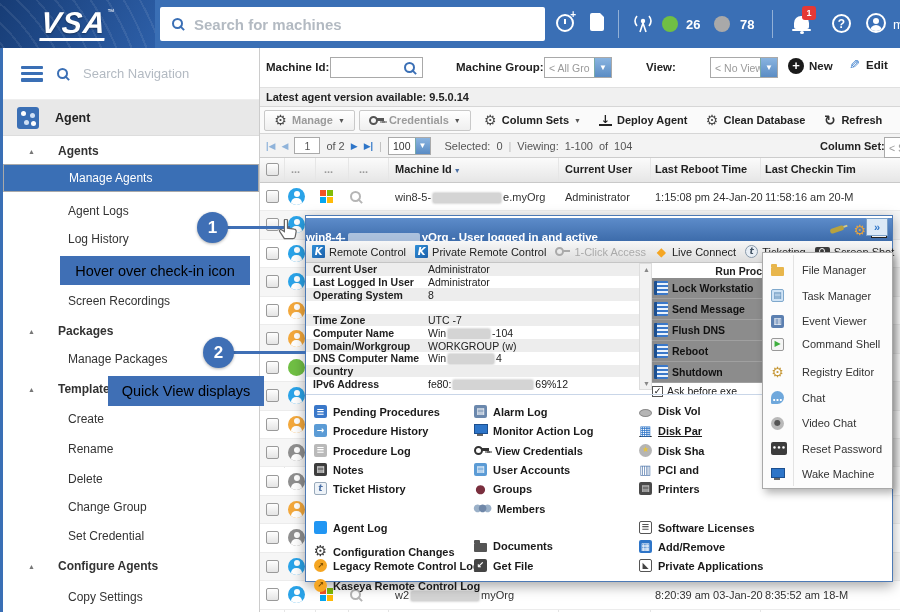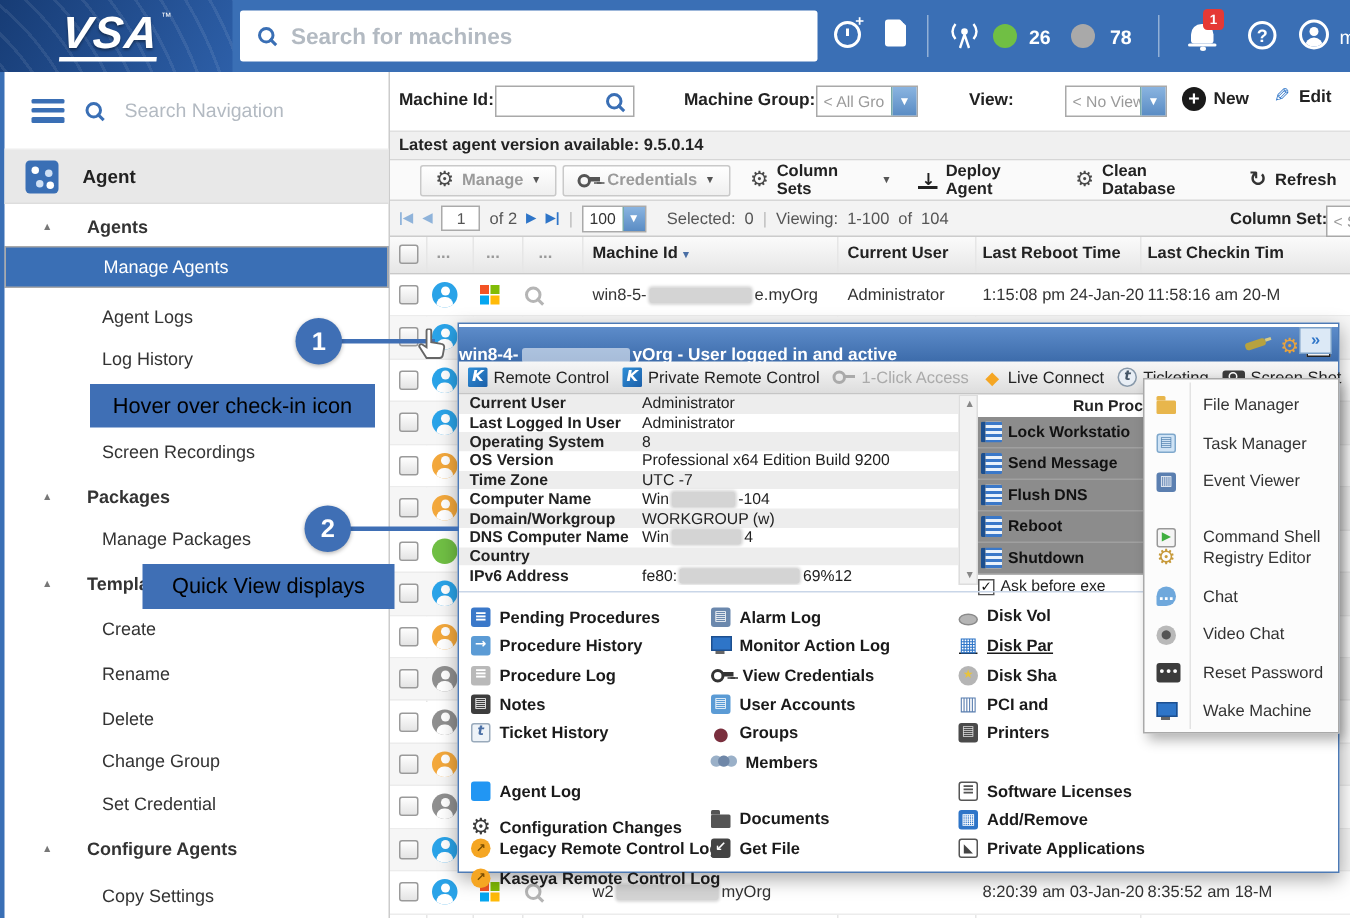--- a/index.html
+++ b/index.html
@@ -51,21 +51,21 @@
 #main{position:absolute;left:260px;top:48px;width:640px;height:564px}
 #filterbar{position:absolute;left:0;top:0;width:100%;height:40px;background:#fff;border-bottom:1px solid #e0e0e0;font-size:11.5px}
 .flabel{position:absolute;top:13px;font-weight:bold;color:#222}
 .finput{position:absolute;top:9px;height:21px;background:#fff;border:1px solid #a9a9a9;display:flex;align-items:center}
 .sel{position:absolute;top:9px;height:21px;background:#fff;border:1px solid #a9a9a9;display:flex;align-items:center}
 .sel .val{flex:1;color:#9a9a9a;font-size:10.5px;padding-left:4px;white-space:nowrap;overflow:hidden}
 .selbtn{width:17px;height:100%;background:linear-gradient(#8ab4e0,#5a8cc4);color:#fff;font-size:8px;display:flex;align-items:center;justify-content:center;border-left:1px solid #7aa}
 .plusdot{width:16px;height:16px;border-radius:50%;background:#1a1a1a;color:#fff;font-size:13px;font-weight:bold;display:inline-flex;align-items:center;justify-content:center;line-height:0}
 .tbtn{position:absolute;top:10px;display:flex;align-items:center;gap:5px;font-weight:bold;color:#222}
 #versionbar{position:absolute;left:0;top:40px;width:100%;height:19px;background:#f0f0f0;border-bottom:1px solid #d6d6d6;display:flex;align-items:center;padding-left:6px;font-size:11px;font-weight:bold}
-#atoolbar{position:absolute;left:0;top:59px;width:100%;height:27px;background:#fafafa;border-bottom:1px solid #d6d6d6;display:flex;align-items:center;padding-left:20px;font-size:11px}
+#atoolbar{position:absolute;left:0;top:59px;width:100%;height:27px;background:#fafafa;border-bottom:1px solid #d6d6d6;display:flex;align-items:center;padding-left:4px;font-size:11px}
 .abtn{display:flex;align-items:center;gap:5px;padding:3px 9px;font-weight:bold;color:#222;cursor:pointer}
 .abtn.boxed{border:1px solid #c9c9c9;border-radius:2px;background:linear-gradient(#fff,#efefef);margin-right:4px}
 .abtn.dis{color:#9a9a9a}
 .caret{font-size:7px;color:#555}
 #pager{position:absolute;left:0;top:86px;width:100%;height:24px;background:#f3f3f3;border-bottom:1px solid #ccc;display:flex;align-items:center;font-size:11px;color:#555;gap:6px;padding-left:6px}
 .pgbtn{color:#2e75c8;font-size:9px;font-weight:bold;cursor:pointer}
 .pgbtn.dim{color:#8fb3da}
 .pginput{width:26px;height:17px;border:1px solid #aaa;background:#fff;text-align:center;font-size:10.5px;display:inline-flex;align-items:center;justify-content:center}
 .pgsel{height:18px;border:1px solid #aaa;background:#fff;display:inline-flex;align-items:center}
 .pgsel .val{padding:0 4px;font-size:10.5px;color:#333}
@@ -495,24 +495,20 @@
         <span class="dv">Administrator</span>
       </div>
       <div class="drow" style="top: 12.7px; background: rgb(255, 255, 255);">
         <span class="dl">Last Logged In User</span>
         <span class="dv">Administrator</span>
       </div>
       <div class="drow" style="top: 25.4px; background: rgb(237, 237, 237);">
         <span class="dl">Operating System</span>
         <span class="dv">8</span>
       </div>
-      <div class="drow" style="top: 38.1px; background: rgb(255, 255, 255);">
-        <span class="dl">OS Version</span>
-        <span class="dv">Professional x64 Edition Build 9200</span>
-      </div>
       <div class="drow" style="top: 50.8px; background: rgb(237, 237, 237);">
         <span class="dl">Time Zone</span>
         <span class="dv">UTC -7</span>
       </div>
       <div class="drow" style="top: 63.5px; background: rgb(255, 255, 255);">
         <span class="dl">Computer Name</span>
         <span class="dv"><span>Win</span><span class="mask" style="width: 42px;"></span><span>-104</span></span>
       </div>
       <div class="drow" style="top: 76.2px; background: rgb(237, 237, 237);">
         <span class="dl">Domain/Workgroup</span>
@@ -678,21 +674,21 @@
       <span class="ml">File Manager</span>
     </div>
     <div class="mitem" style="top: 29.5px;">
       <span class="ic" data-glyph="▤" style="background: rgb(207, 227, 245); border: 1px solid rgb(127, 168, 204); color: rgb(91, 137, 181); font-size: 9px;"></span>
       <span class="ml">Task Manager</span>
     </div>
     <div class="mitem" style="top: 55px;">
       <span class="ic" data-glyph="▥" style="background: rgb(91, 127, 176); color: rgb(255, 255, 255); font-size: 9px;"></span>
       <span class="ml">Event Viewer</span>
     </div>
-    <div class="mitem" style="top: 92px;">
+    <div class="mitem" style="top: 78px;">
       <span class="ic" data-glyph="▶" style="background: rgb(245, 245, 245); border: 1px solid rgb(153, 153, 153); color: rgb(63, 175, 63); font-size: 8px;"></span>
       <span class="ml">Command Shell</span>
     </div>
     <div class="mitem" style="top: 106px;">
       <span class="ic" data-glyph="⚙" style="color: rgb(199, 154, 59); font-size: 14px;"></span>
       <span class="ml">Registry Editor</span>
     </div>
     <div class="mitem" style="top: 131.5px;">
       <span class="ic" data-glyph="…" style="background: rgb(111, 168, 220); color: rgb(255, 255, 255); font-size: 10px; border-radius: 50% 50% 50% 10%;"></span>
       <span class="ml">Chat</span>
@@ -709,18 +705,18 @@
       <span class="ic icmon"></span>
       <span class="ml">Wake Machine</span>
     </div>
   </div>
 
 <div class="co-line" style="left:212px;top:226px;width:78px"></div>
 <div class="co-circle" style="left:197px;top:212px">1</div>
 <div class="co-label" style="left:60px;top:256px;width:190px;height:29px">Hover over check-in icon</div>
 <div class="co-line" style="left:218px;top:351px;width:88px"></div>
 <div class="co-circle" style="left:203px;top:337px">2</div>
-<div class="co-label" style="left:95px;top:376px;width:168px;height:30px">Quick View displays</div>
+<div class="co-label" style="left:108px;top:376px;width:156px;height:30px">Quick View displays</div>
 <div id="cursor" style="left:278px;top:219px">
   <svg width="19" height="22" viewBox="0 0 12 14">
       <path d="M4 1v7L2.2 6.8c-.8-.5-1.7.4-1.1 1.2L4 12.5h5.5c.8 0 1.3-.5 1.4-1.2l.6-3.3c.1-.8-.4-1.4-1.2-1.5L6 5.8V1c0-1.2-2-1.2-2 0z" fill="#fff" stroke="#666" stroke-width=".8"></path>
     </svg>
 </div>
 
 </body></html>

